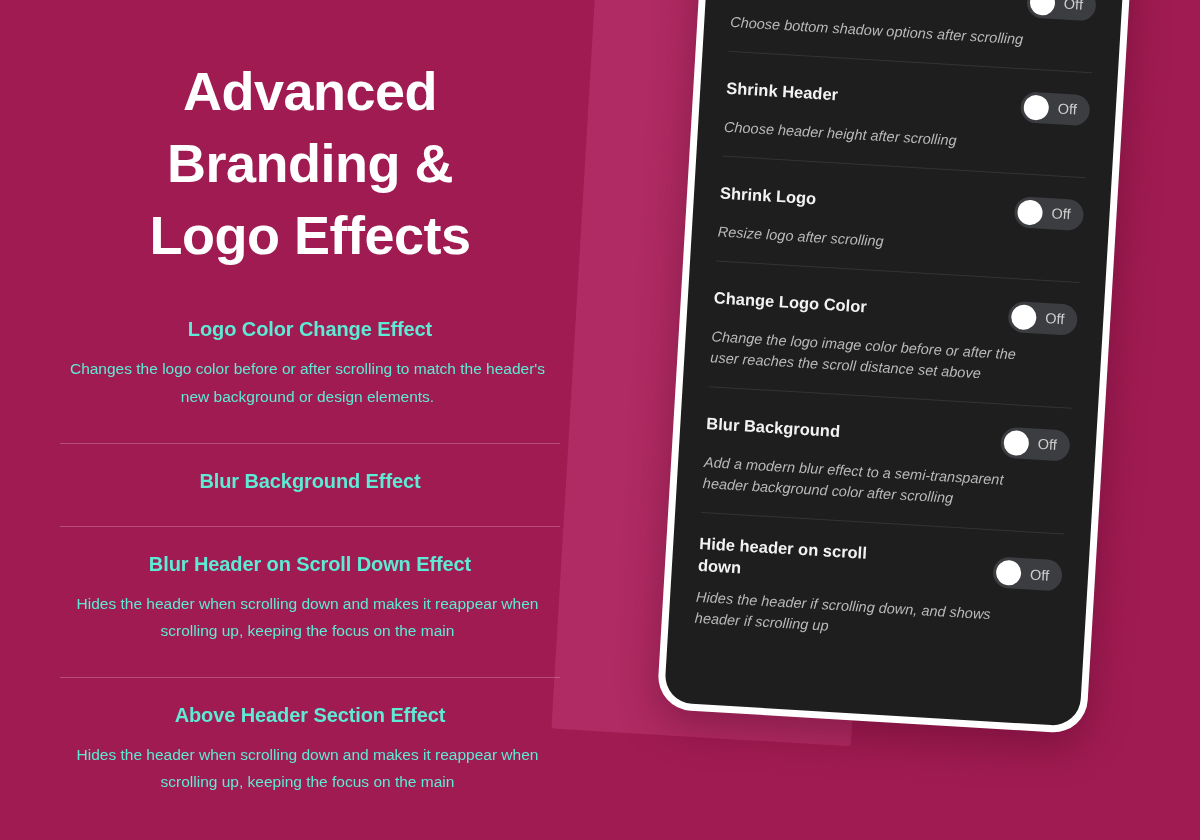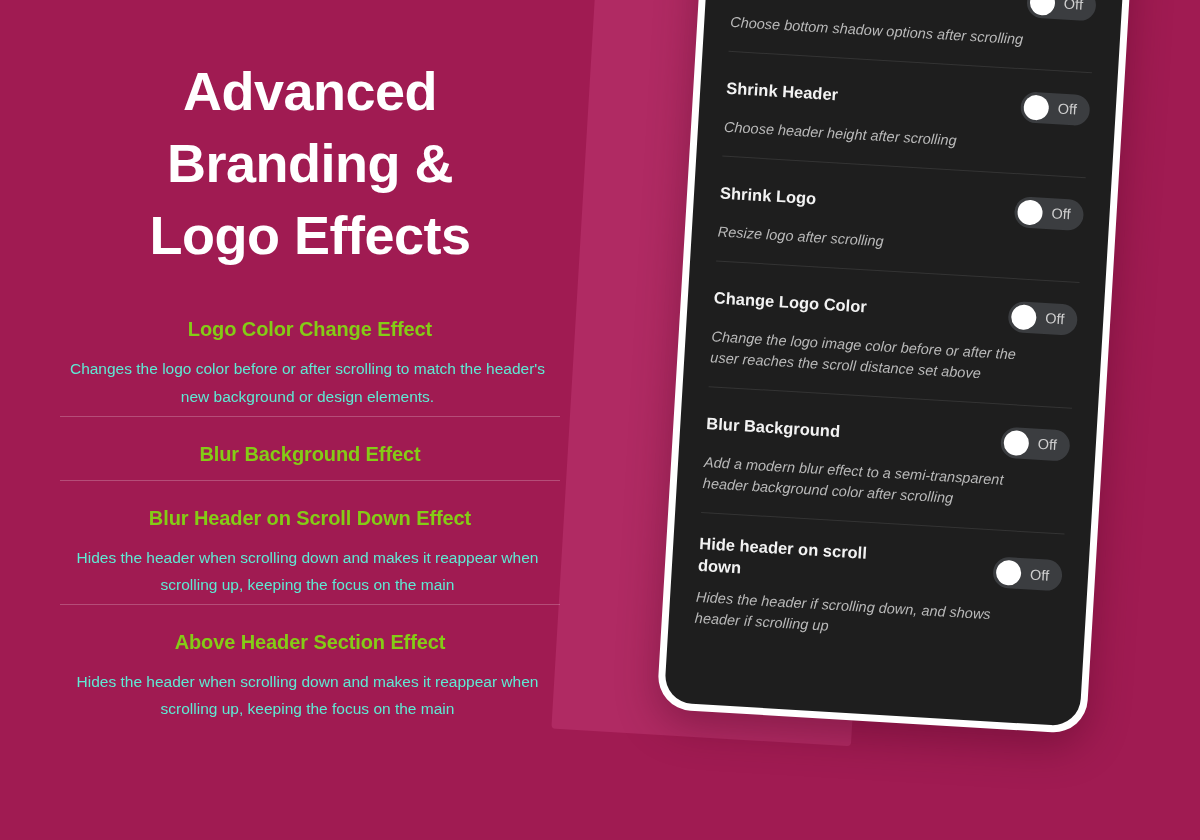--- a/index.html
+++ b/index.html
@@ -48,25 +48,25 @@
   }
 
   .feature-list {
     display: block;
   }
   .feature {
     padding: 0 0 0 0;
   }
   .feature + .feature {
     border-top: 1px solid rgba(255,255,255,0.22);
-    margin-top: 6px;
+    margin-top: 33px;
     padding-top: 25px;
   }
   .feature-title {
-    color: #84cc16;
+    color: #5eead4;
     font-size: 20px;
     font-weight: 700;
     letter-spacing: -0.1px;
     margin: 0 0 14px 0;
     line-height: 1.2;
   }
   .feature-desc {
     color: #5eead4;
     font-size: 15.5px;
     line-height: 1.75;

